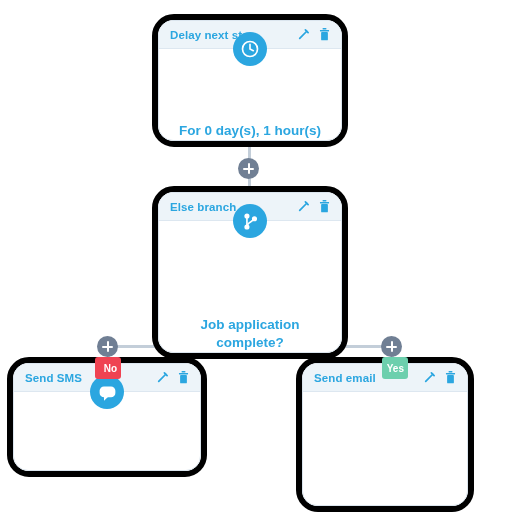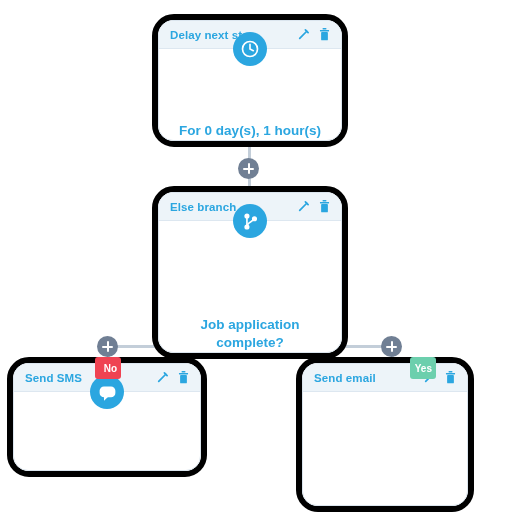--- a/index.html
+++ b/index.html
@@ -181,21 +181,21 @@
   <div class="conn conn-v" style="left:107px; top:345px; height:22px;"></div>
   <div class="conn conn-v" style="left:391px; top:345px; height:22px;"></div>
 
   <div class="plus-btn" style="left:238px; top:158px;"></div>
   <div class="plus-btn" style="left:97px;  top:336px;"></div>
   <div class="plus-btn" style="left:381px; top:336px;"></div>
 
   <div class="badge badge-no" style="left:95px; top:357px;">
     <span>No</span>
   </div>
-  <div class="badge badge-yes" style="left:382px; top:357px;margin-left:28px;">
+  <div class="badge badge-yes" style="left:382px; top:357px;">
     <span>Yes</span>
   </div>
 
   <div class="card" id="card-delay">
     <div class="card-inner">
       <div class="card-header">
         <span class="card-title">Delay next step</span>
         <span class="header-actions">
           <span class="icon-btn">
             <svg width="13" height="13" viewBox="0 0 24 24" fill="none" stroke="#2ba6e0" stroke-width="3.2" stroke-linecap="round">

